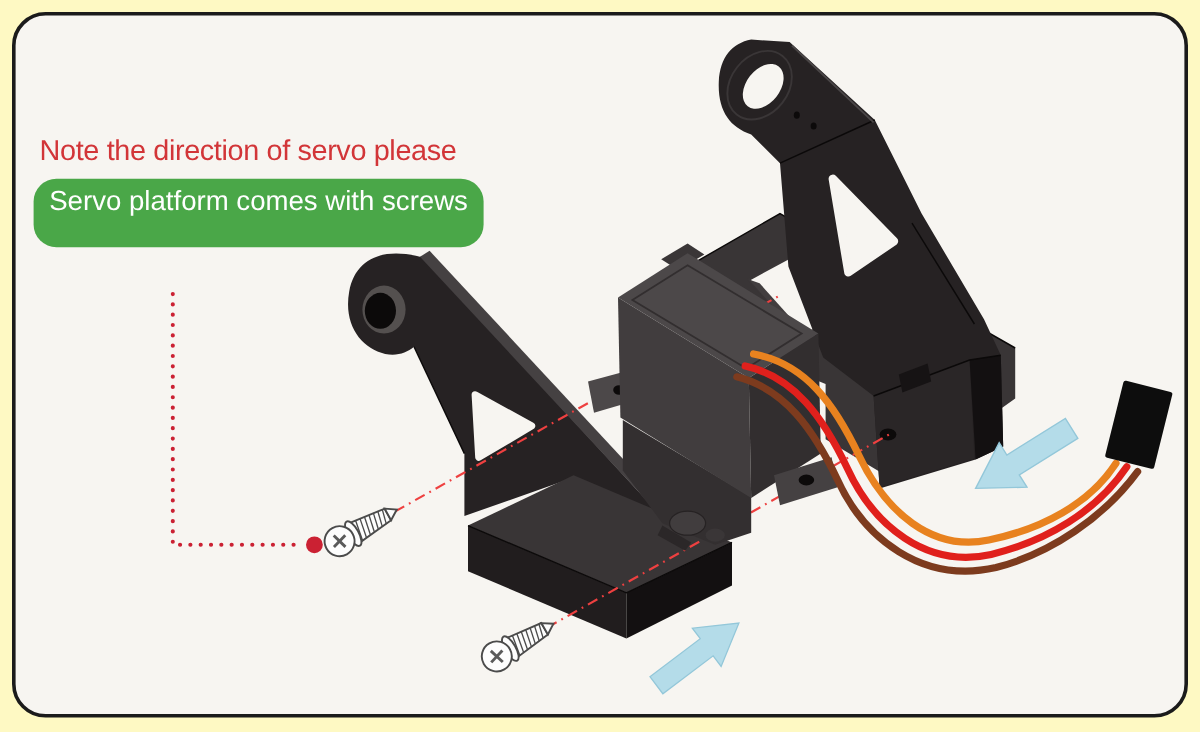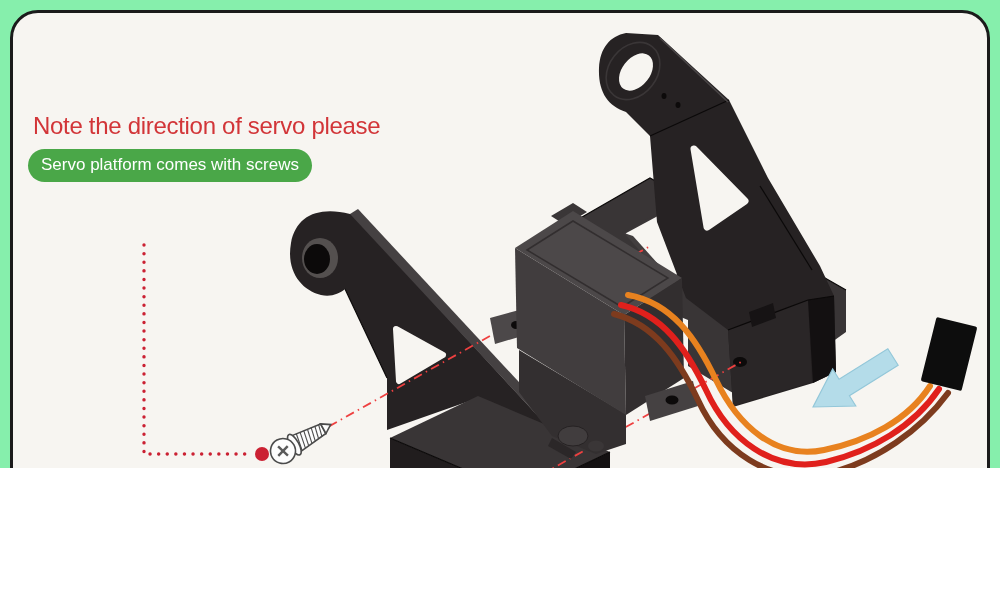--- a/index.html
+++ b/index.html
@@ -1,24 +1,24 @@
 <!DOCTYPE html>
 <html style="--c-bg: #f7f5f1; --c-border: #1b1b1b; --c-note: #d23538; --c-badge: #4aa748; --c-badgeText: #ffffff; --c-m2bg: #f6e800; --c-m2fg: #d42424; --c-leader: #cb2133; --c-axis: #ee4040; --c-arrow: #b4dce9; --c-arrowEdge: #93c7d9; --c-wireOrange: #e8821f; --c-wireRed: #e0201c; --c-wireBrown: #7d3b1e; --c-bracket: #262223; --c-bracketLight: #393536; --c-bracketDark: #131011; --c-servoTop: #4c4849; --c-servoLeft: #413d3e; --c-servoRight: #322e2f; --c-connector: #0d0d0d; --c-screwLine: #4b4b4b;"><head>
 <meta charset="utf-8">
 <style>
   html,body{margin:0;padding:0;background:#ffffff;}
-  .stage{position:relative;width:1000px;height:468px;background:#86efac;overflow:hidden;
+  .stage{position:relative;width:1000px;height:610px;background:#fef9c3;overflow:hidden;
          font-family:"Liberation Sans",sans-serif;}
   .frame{position:absolute;left:10px;top:10px;width:974px;height:582px;
          background:var(--c-bg);border:3px solid var(--c-border);border-radius:28px;}
   .scene{position:absolute;left:0;top:0;width:1000px;height:610px;}
   .label-note{position:absolute;left:33px;top:112px;font-size:24px;letter-spacing:-0.3px;
               color:var(--c-note);white-space:nowrap;}
   .label-badge{position:absolute;left:28px;top:149px;background:var(--c-badge);
-               color:var(--c-badgeText);font-size:17px;line-height:1;padding:7px 13px 9px;
+               color:var(--c-badgeText);font-size:23px;line-height:1;padding:7px 13px 27px;
                border-radius:19px;white-space:nowrap;}
   .label-m2{position:absolute;left:84px;top:202px;background:var(--c-m2bg);
             color:var(--c-m2fg);font-size:29px;line-height:1;padding:3px 12px 5px;
             white-space:nowrap;}
   
   .bracket{fill:var(--c-bracket);}
   .bracket-lt{fill:var(--c-bracketLight);}
   .bracket-dk{fill:var(--c-bracketDark);}
   .hole{fill:#0c0a0a;}
   .bgfill{fill:var(--c-bg);}

